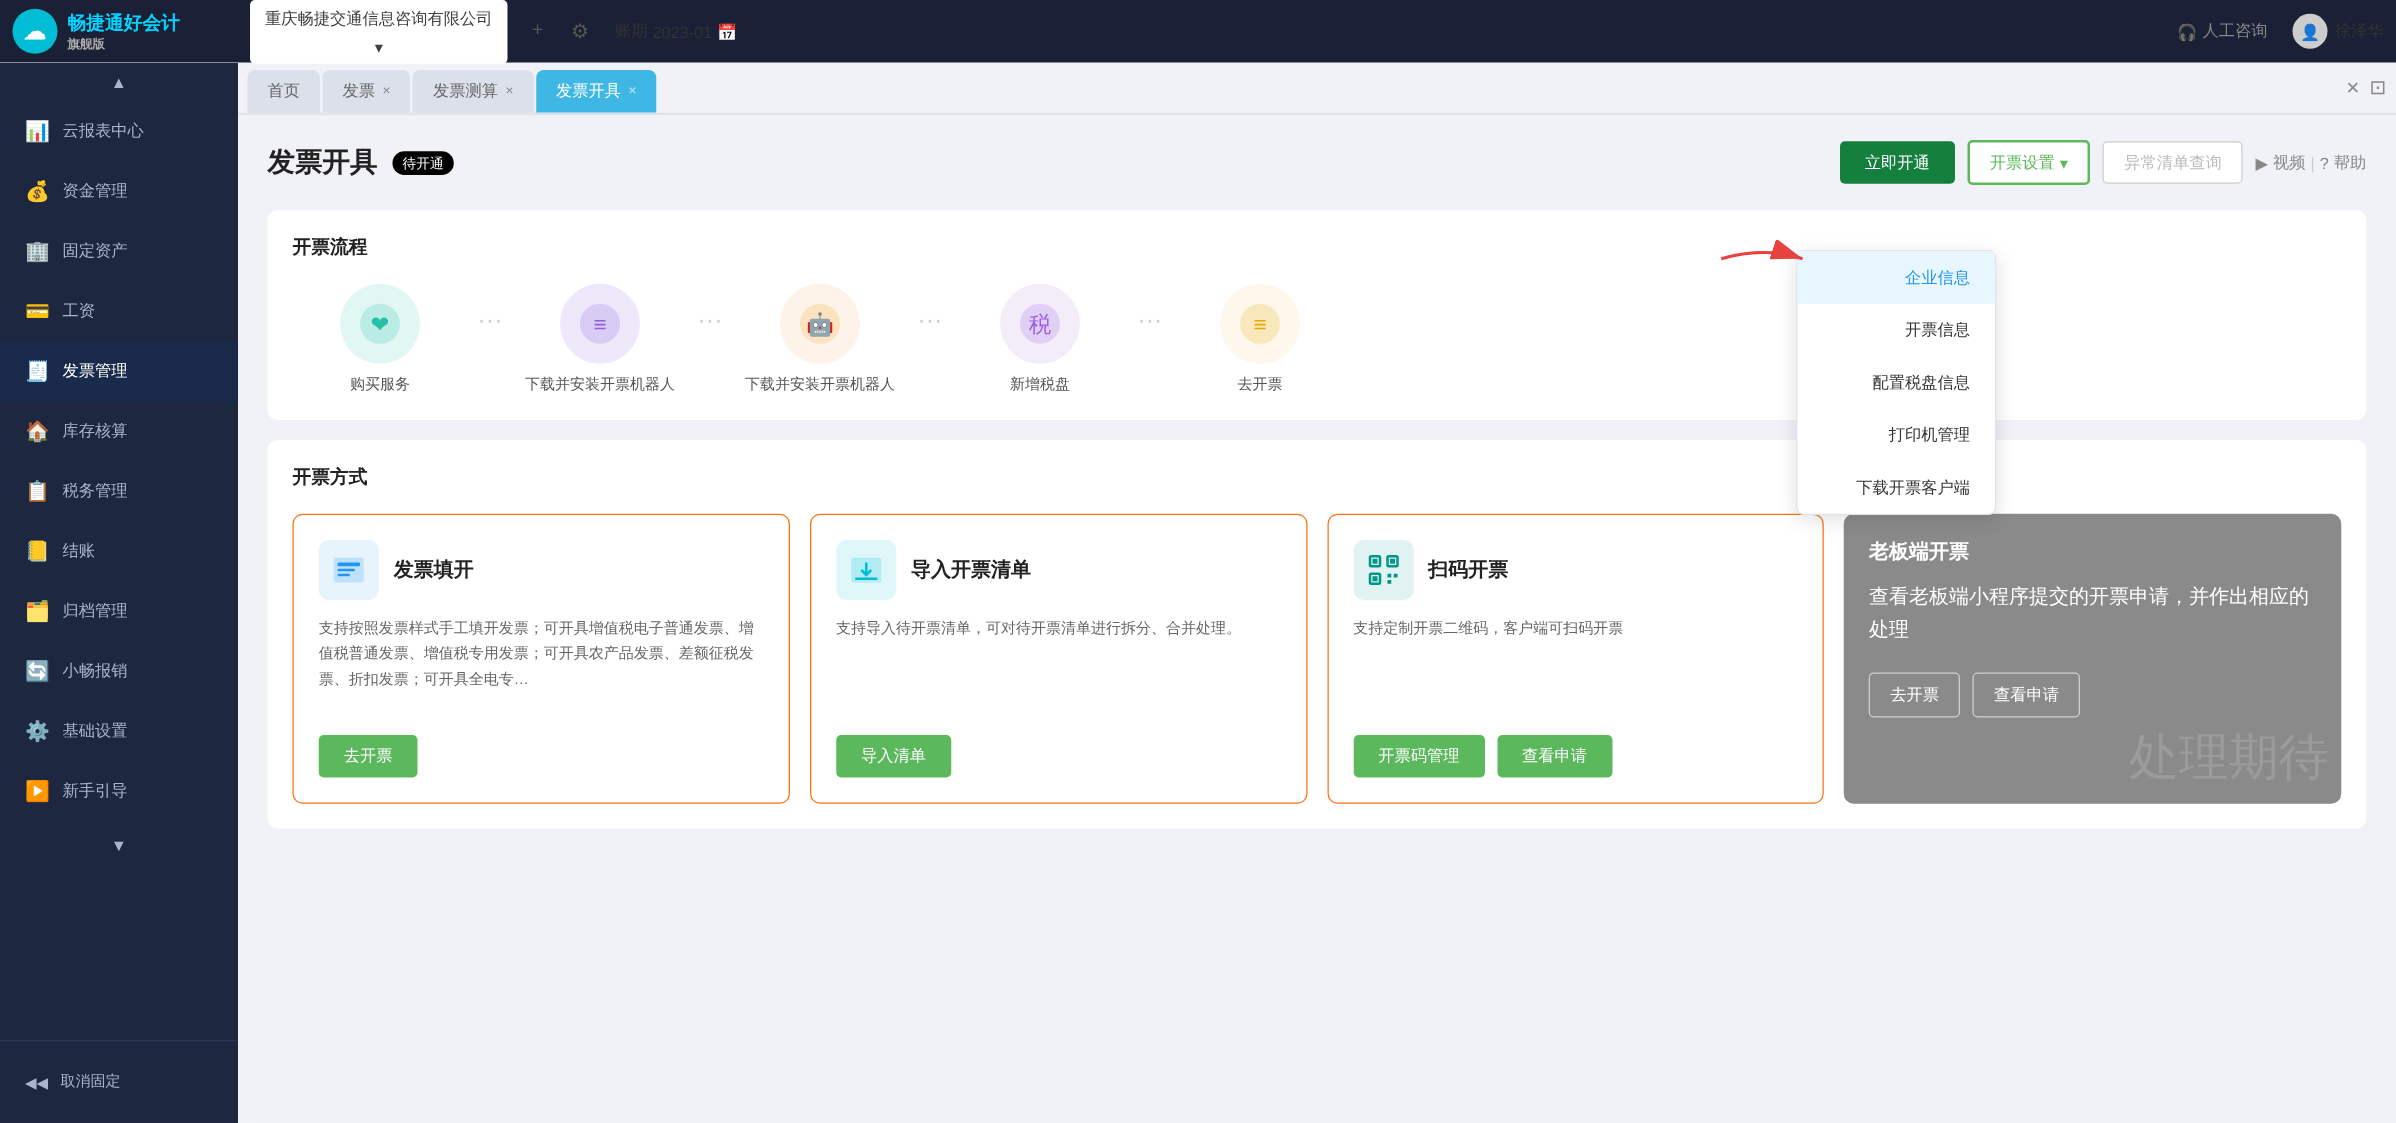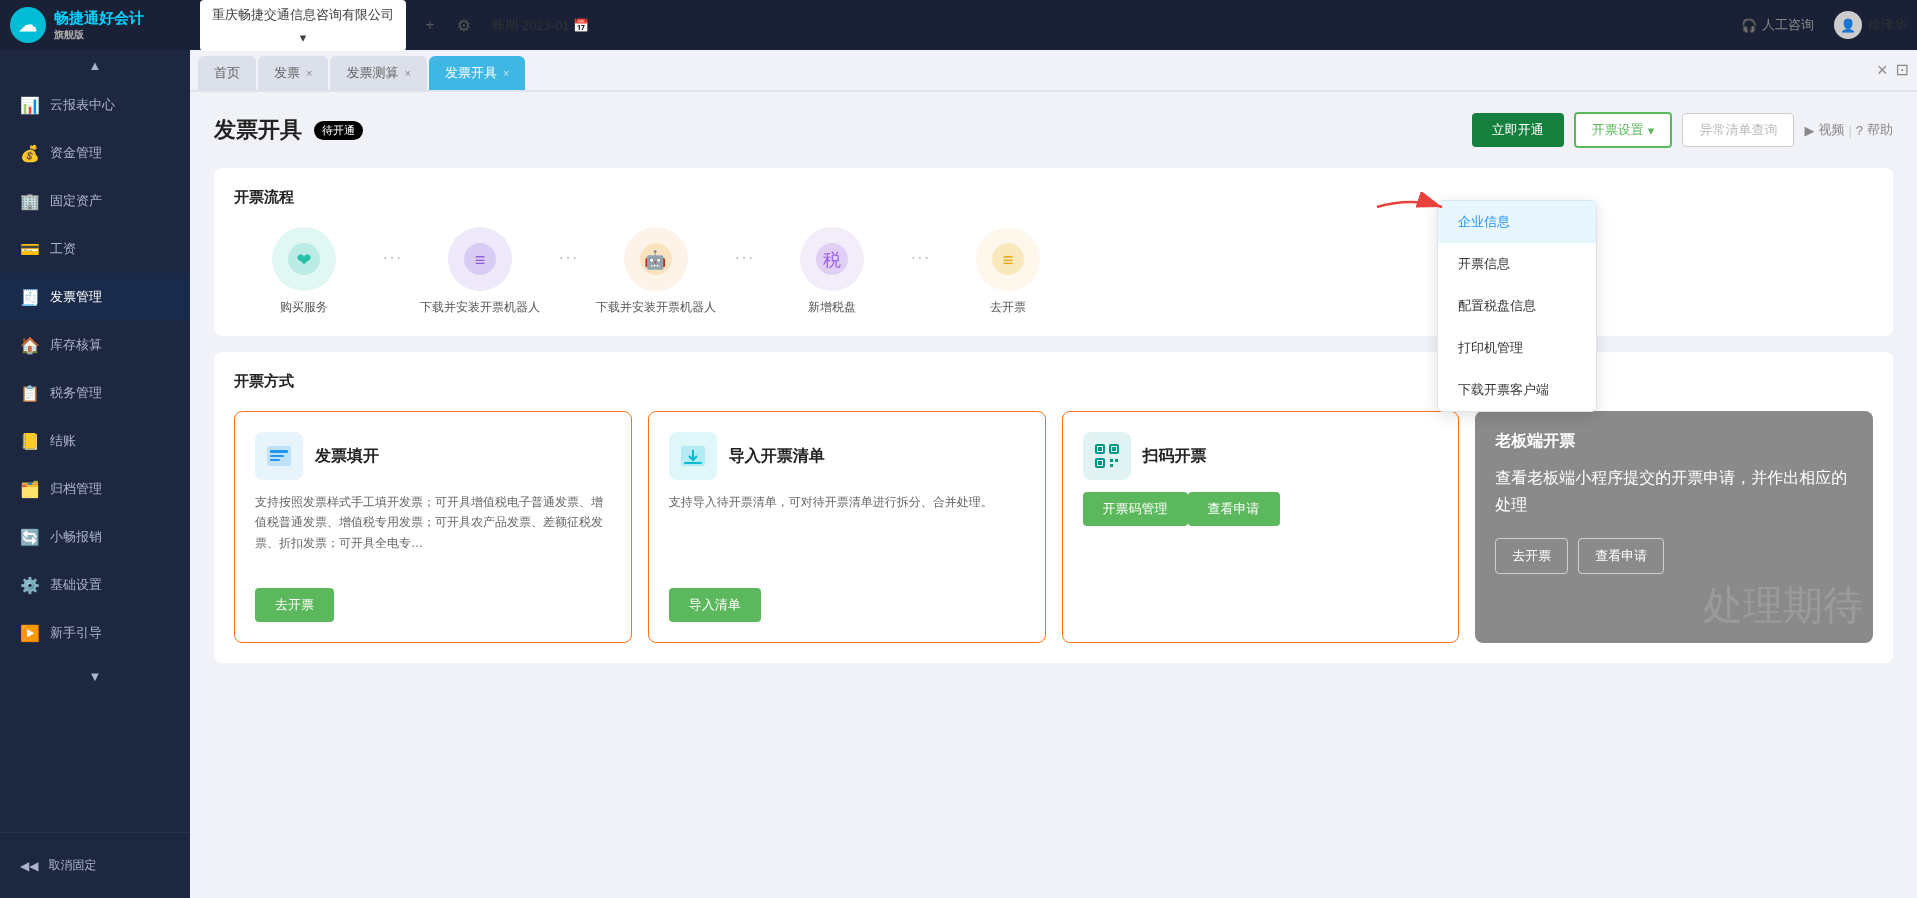--- a/index.html
+++ b/index.html
@@ -190,20 +190,21 @@
     .dropdown-menu {
       position: absolute;
       top: 200px;
       right: 320px;
       background: white;
       border: 1px solid #e0e3ea;
       border-radius: 6px;
       box-shadow: 0 4px 16px rgba(0,0,0,0.12);
       z-index: 1000;
       min-width: 160px;
+      text-align: right;
     }
     .dropdown-item {
       padding: 12px 20px;
       cursor: pointer;
       color: #333;
       font-size: 13px;
     }
     .dropdown-item.active { background: #e8f6ff; color: #2196f3; }
 
     
@@ -461,21 +462,22 @@
                 <rect x="5" y="5" width="4" height="4" fill="#009688"></rect>
                 <rect x="19" y="5" width="4" height="4" fill="#009688"></rect>
                 <rect x="5" y="19" width="4" height="4" fill="#009688"></rect>
                 <rect x="17" y="17" width="3" height="3" fill="#009688"></rect>
                 <rect x="22" y="17" width="3" height="3" fill="#009688"></rect>
                 <rect x="17" y="22" width="3" height="3" fill="#009688"></rect>
               </svg>
             </div>
             <span class="method-title">扫码开票</span>
           </div>
-          <div style="display:flex; ">
+          <p class="method-desc">支持定制开票二维码，客户端可扫码开票</p>
+          <div style="display:flex; gap:10px;">
             <button class="btn-green">开票码管理</button>
             <button class="btn-green">查看申请</button>
           </div>
         </div>
 
         <div class="method-card-gray">
           <div class="gray-title">老板端开票</div>
           <p class="gray-desc">查看老板端小程序提交的开票申请，并作出相应的处理</p>
           <div class="gray-buttons">
             <button class="btn-gray-outline">去开票</button>

